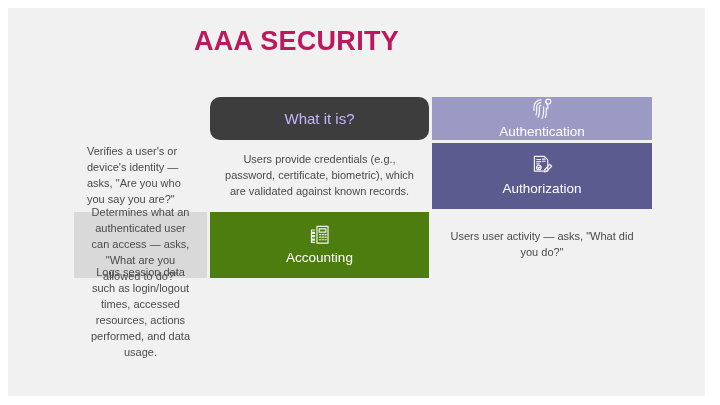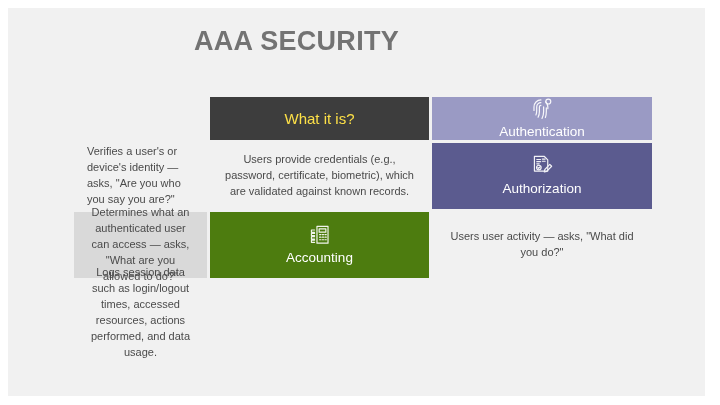--- a/index.html
+++ b/index.html
@@ -26,21 +26,21 @@
 
   
   .slide-title {
     position: absolute;
     left: 0;
     top: 18px;
     width: 577px;
     text-align: center;
     font-size: 27px;
     font-weight: bold;
-    color: #737373;
+    color: #be185d;
     letter-spacing: 0.3px;
   }
 
   
   .matrix {
     position: absolute;
     left: 66px;
     top: 89px;
     width: 582px;
     display: grid;
@@ -58,24 +58,25 @@
   }
 
   
   .corner {
     background: transparent;
   }
 
   
   .col-head {
     background: #3d3d3d;
-    color: #fde047;
+    color: #c4b5fd;
     font-size: 15px;
     font-weight: normal;
     text-align: center;
+    border-radius: 10px;
   }
 
   
   .row-head {
     flex-direction: column;
     justify-content: center;
     color: #ffffff;
     padding-bottom: 2px;
   }
   .row-head .rh-label {

